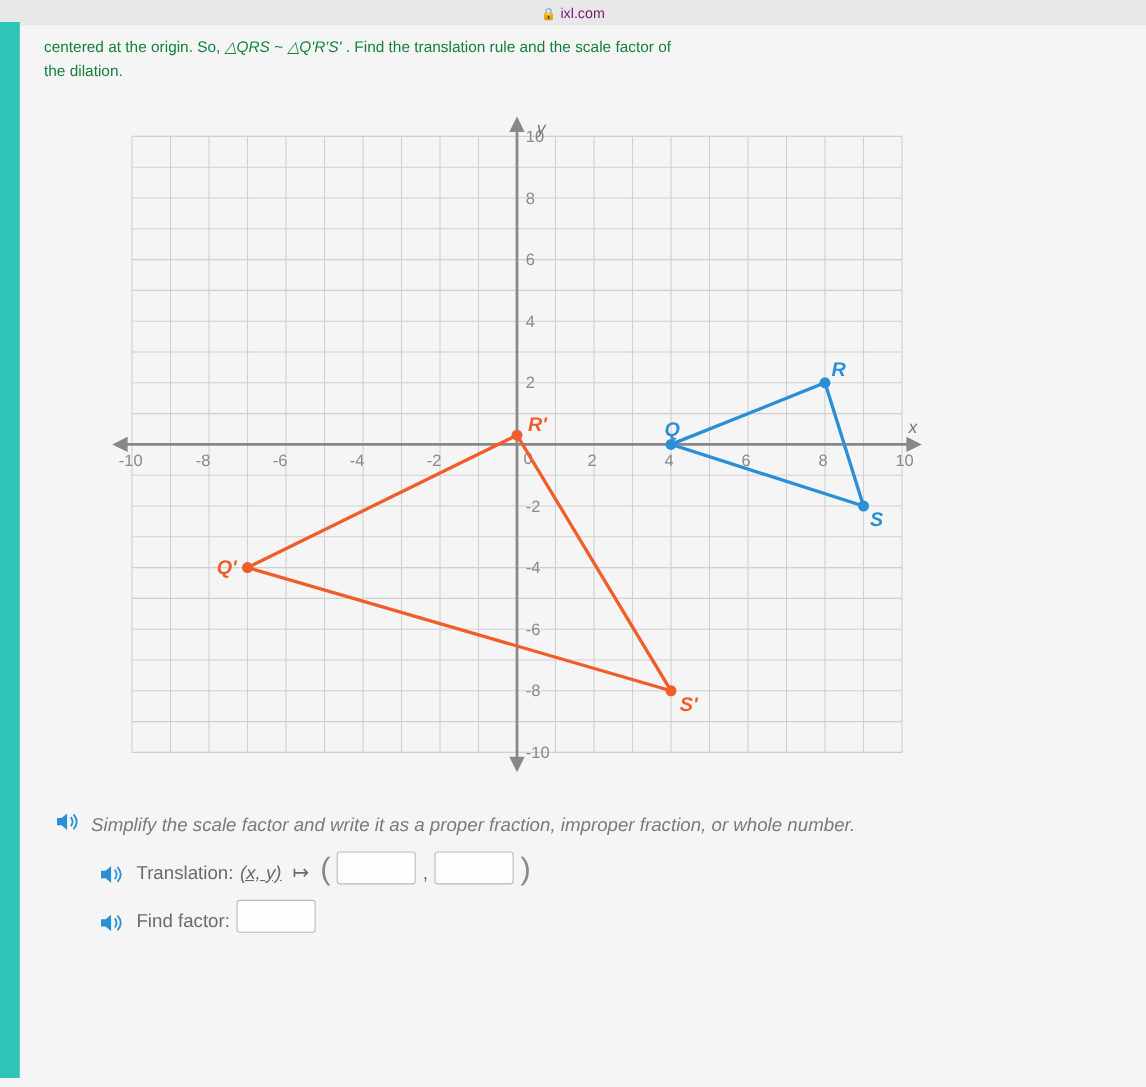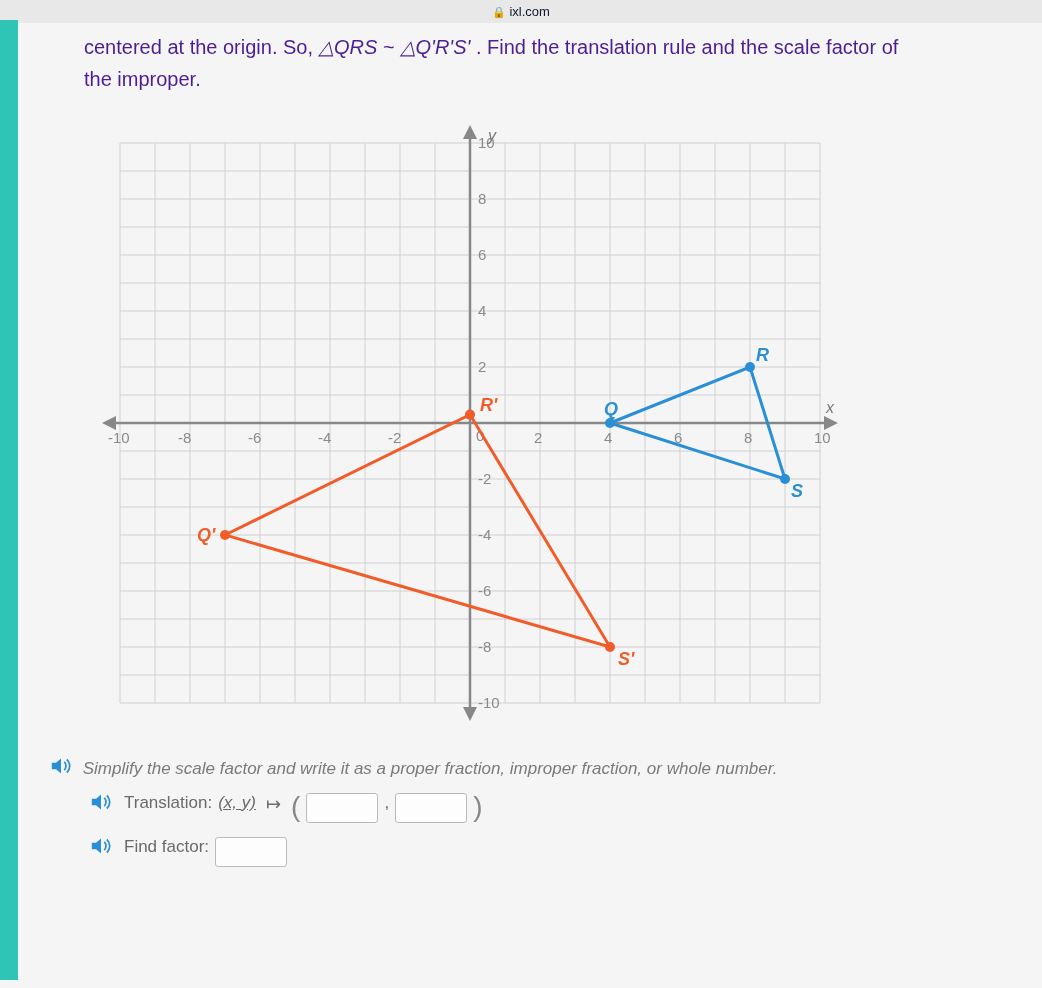--- a/index.html
+++ b/index.html
@@ -7,59 +7,58 @@
     margin: 0;
     font-family: Arial, sans-serif;
     background: #f5f5f5;
     color: #666;
     width: 1042px;
   }
   .url-bar {
     text-align: center;
     padding: 4px 0;
     font-size: 13px;
-    color: #0f172a;
+    color: #701a75;
     background: #e8e8e8;
   }
   .lock { font-size: 11px; }
   .left-strip {
     position: absolute;
     left: 0;
     top: 20px;
     width: 18px;
     height: 960px;
     background: #2ec4b6;
   }
   .content {
     margin-left: 30px;
     padding: 8px 40px 20px 10px;
   }
   .problem-text {
-    font-size: 20px;
-    color: #4c1d95;
+    font-size: 14px;
+    color: #15803d;
     line-height: 1.6;
     margin-bottom: 18px;
-    margin-left: 44px;
   }
   .graph-wrap {
     width: 760px;
     margin: 0 auto 24px 50px;
   }
   .instruction {
     font-size: 17px;
     font-style: italic;
     color: #7a7a7a;
     margin: 20px 0 12px 10px;
   }
   .answer-row {
     margin: 14px 0 14px 50px;
     font-size: 17px;
     color: #6a6a6a;
     display: flex;
-    align-items: flex-start;
+    align-items: flex-end;
     gap: 6px;
   }
   .speaker {
     width: 22px;
     height: 18px;
     display: inline-flex;
     align-items: center;
     justify-content: center;
     margin-right: 6px;
   }
@@ -110,21 +109,21 @@
 <div class="left-strip"></div>
 
 <div class="content">
 
   <div class="problem-text">
     <span>centered at the origin. So, </span>
     <span style="font-style:italic;">△QRS</span>
     <span>~</span>
     <span style="font-style:italic;">△Q'R'S'</span>
     <span>. Find the translation rule and the scale factor of</span><br>
-    <span>the improper.</span>
+    <span>the dilation.</span>
   </div>
 
   <div class="graph-wrap">
     <svg class="graph" viewBox="0 0 760 620" width="760" height="620">
         <line x1="30" y1="590" x2="30" y2="30" stroke="#d0d0d0" stroke-width="1"></line>
         <line x1="65" y1="590" x2="65" y2="30" stroke="#d0d0d0" stroke-width="1"></line>
         <line x1="100" y1="590" x2="100" y2="30" stroke="#d0d0d0" stroke-width="1"></line>
         <line x1="135" y1="590" x2="135" y2="30" stroke="#d0d0d0" stroke-width="1"></line>
         <line x1="170" y1="590" x2="170" y2="30" stroke="#d0d0d0" stroke-width="1"></line>
         <line x1="205" y1="590" x2="205" y2="30" stroke="#d0d0d0" stroke-width="1"></line>

